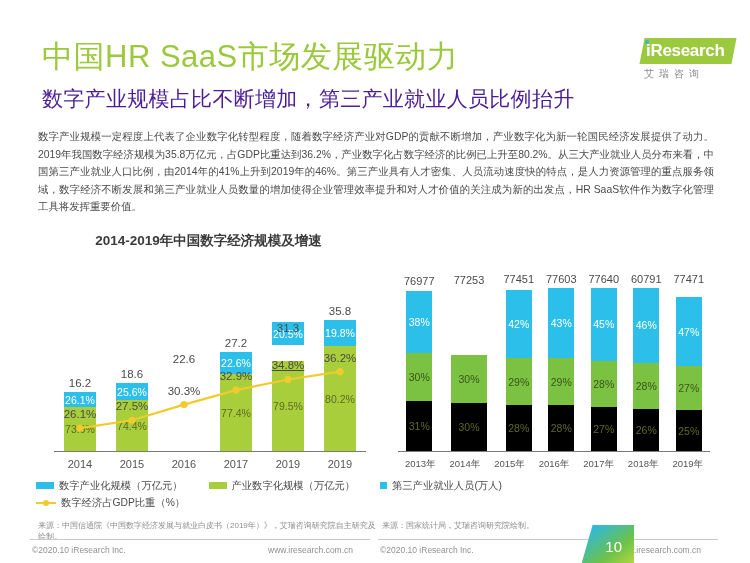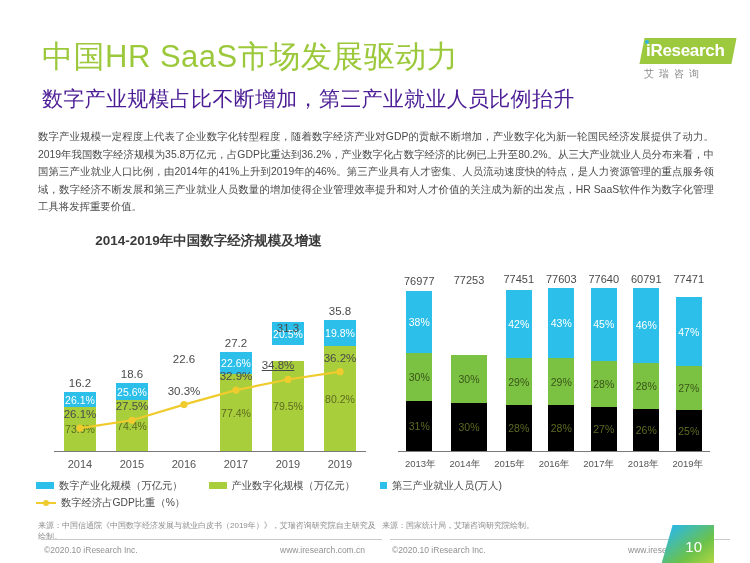--- a/index.html
+++ b/index.html
@@ -143,21 +143,21 @@
   .lg-line { width: 20px; height: 9px; margin-right: 5px; flex: none; position: relative; }
   .lg-line .ln { position: absolute; left: 0; top: 4px; width: 20px; height: 2px; background: #EFCB2E; }
   .lg-line .dt { position: absolute; left: 7px; top: 1.5px; width: 6px; height: 6px; border-radius: 50%; background: #EFCB2E; }
 
   .source {
     position: absolute; left: 2px; top: 288px; width: 340px;
     font-size: 8px; color: #8d8d8d; line-height: 11px;
   }
 
   
-  #footer { position: absolute; left: 12px; bottom: 0; width: 702px; height: 30px; }
+  #footer { position: absolute; left: 0; bottom: 0; width: 634px; height: 30px; }
   .foot-rule { position: absolute; height: 1px; background: #c9c9c9; top: 6px; }
   .foot-left-rule  { left: 30px;  width: 340px; }
   .foot-right-rule { left: 378px; width: 340px; }
   .foot-txt { position: absolute; top: 12px; font-size: 8.5px; color: #909090; white-space: nowrap; }
   .fc1 { left: 32px; }
   .fu1 { left: 268px; }
   .fc2 { left: 380px; }
   .fu2 { left: 616px; }
 
   #corner {
@@ -264,21 +264,21 @@
             <circle cx="78" cy="159.26470588235293" r="3.6" fill="#EFCB2E"></circle>
             <circle cx="130" cy="143.61764705882354" r="3.6" fill="#EFCB2E"></circle>
             <circle cx="182" cy="129.08823529411765" r="3.6" fill="#EFCB2E"></circle>
             <circle cx="234" cy="118.47058823529413" r="3.6" fill="#EFCB2E"></circle>
             <circle cx="286" cy="110.64705882352939" r="3.6" fill="#EFCB2E"></circle>
           </svg>
           <div class="line-label" style="left: 26px; top: 147.088px;">26.1%</div>
           <div class="line-label" style="left: 78px; top: 139.265px;">27.5%</div>
           <div class="line-label" style="left: 130px; top: 123.618px;">30.3%</div>
           <div class="line-label" style="left: 182px; top: 109.088px;">32.9%</div>
-          <div class="line-label" style="left: 224px; top: 98.4706px; text-decoration: underline;">34.8%</div>
+          <div class="line-label" style="left: 234px; top: 98.4706px; text-decoration: underline;">34.8%</div>
           <div class="line-label" style="left: 286px; top: 90.6471px;">36.2%</div>
         </div>
       <div class="axis-line"></div>
       <div class="cat-row" id="cats-left">
           <div class="cat-label">2014</div>
           <div class="cat-label">2015</div>
           <div class="cat-label">2016</div>
           <div class="cat-label">2017</div>
           <div class="cat-label">2019</div>
           <div class="cat-label">2019</div>

